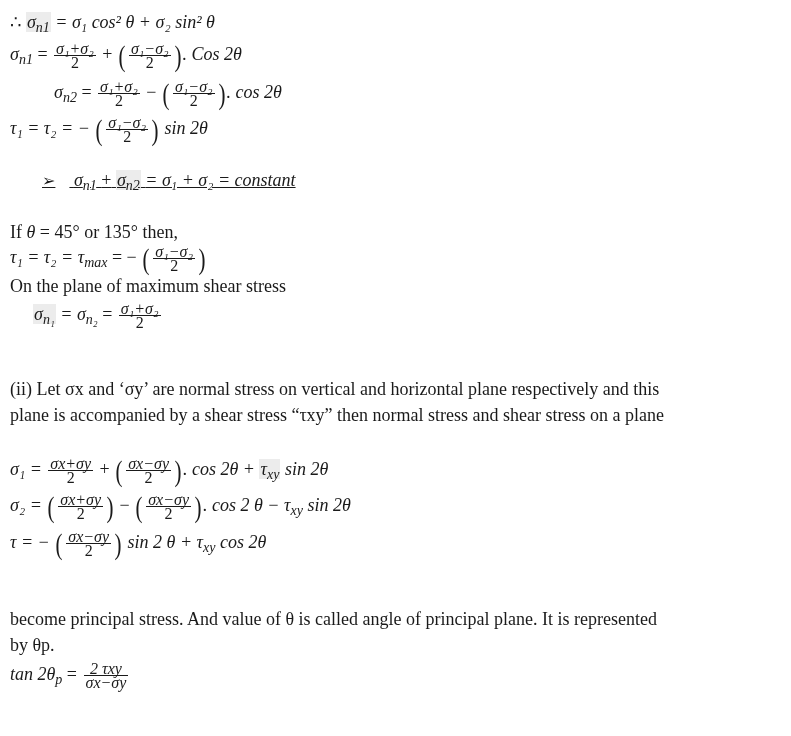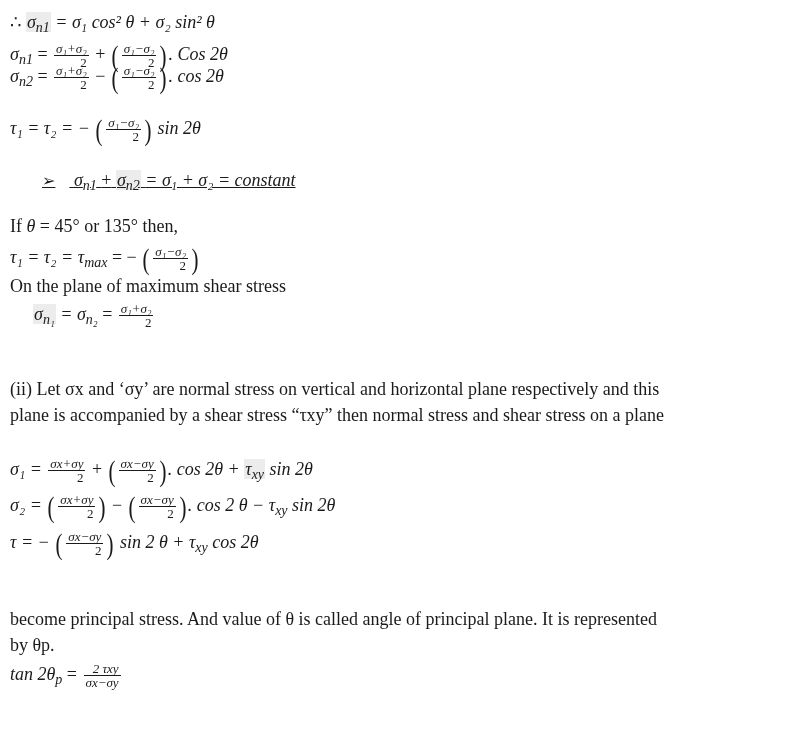--- a/index.html
+++ b/index.html
@@ -11,22 +11,22 @@
   .page { position:absolute; left:0; top:0; width:791px; height:736px; }
   .line {
     position:absolute; left:10px; white-space:nowrap;
     font-size:18px; line-height:22px;
     font-family:"Liberation Serif", "DejaVu Serif", serif;
   }
   .m { font-style:italic; }
   sub { font-size:14px; vertical-align:-4px; line-height:0; }
   .hl { background:#ececec; padding:0 1px; }
   .frac {
-    display:inline-block; vertical-align:middle; text-align:right;
-    font-size:13px; line-height:13px; margin:0 2px;
+    display:inline-block; vertical-align:middle; text-align:center;
+    font-size:16px; line-height:13px; margin:0 2px;
   }
   .frac .num { display:block; border-bottom:1px solid #1a1a1a; padding:0 2px; font-style:italic; }
   .frac .den { display:block; padding:0 2px; font-style:normal; }
   .paren { font-size:30px; vertical-align:middle; font-style:normal; font-weight:100; line-height:22px; display:inline-block; transform:scaleX(0.7); }
   .para {
     position:absolute; left:10px; width:780px;
     font-size:18px; line-height:26px;
     font-family:"Liberation Serif", "DejaVu Serif", serif;
     margin-top:24px;
   }
@@ -42,42 +42,42 @@
     <span class="m">= σ₁ cos² θ + σ₂ sin² θ</span>
   </div>
 
   <div class="line" style="top:42px;">
     <span class="m"><span>σ</span><sub>n1</sub></span> =
     <span class="frac"><span class="num">σ₁+σ₂</span><span class="den">2</span></span>
     <span>+</span>
     <span class="paren">(</span><span class="frac"><span class="num">σ₁−σ₂</span><span class="den">2</span></span><span class="paren">)</span><span class="m">. Cos 2θ</span>
   </div>
 
-  <div class="line" style="top:64px;">
+  <div class="line" style="top:80px;margin-left:44px;">
     <span class="m"><span>σ</span><sub>n2</sub></span> =
     <span class="frac"><span class="num">σ₁+σ₂</span><span class="den">2</span></span>
     <span>−</span>
     <span class="paren">(</span><span class="frac"><span class="num">σ₁−σ₂</span><span class="den">2</span></span><span class="paren">)</span><span class="m">. cos 2θ</span>
   </div>
 
   <div class="line" style="top:116px;">
     <span class="m">τ₁ = τ₂ = −</span>
     <span class="paren">(</span><span class="frac"><span class="num">σ₁−σ₂</span><span class="den">2</span></span><span class="paren">)</span>
     <span class="m">sin 2θ</span>
   </div>
 
   <div class="line" style="top:169px; left:42px;text-decoration:underline;">
     <span style="font-size:16px; margin-right:14px;">➢</span>
     <span class="m"><span>σ</span><sub>n1</sub></span>
     <span>+</span>
     <span class="m hl"><span>σ</span><sub>n2</sub></span>
     <span class="m">= σ₁ + σ₂ = constant</span>
   </div>
 
-  <div class="line" style="top:215px;text-align:right;">
+  <div class="line" style="top:221px;text-align:right;">
     <span>If </span><span class="m">θ</span><span> = 45° or 135° then,</span>
   </div>
 
   <div class="line" style="top:245px;">
     <span class="m"><span>τ₁ = τ₂ = τ</span><sub>max</sub></span><span> = −</span>
     <span class="paren">(</span><span class="frac"><span class="num">σ₁−σ₂</span><span class="den">2</span></span><span class="paren">)</span>
   </div>
 
   <div class="line" style="top:275px;">
     <span>On the plane of maximum shear stress</span>

